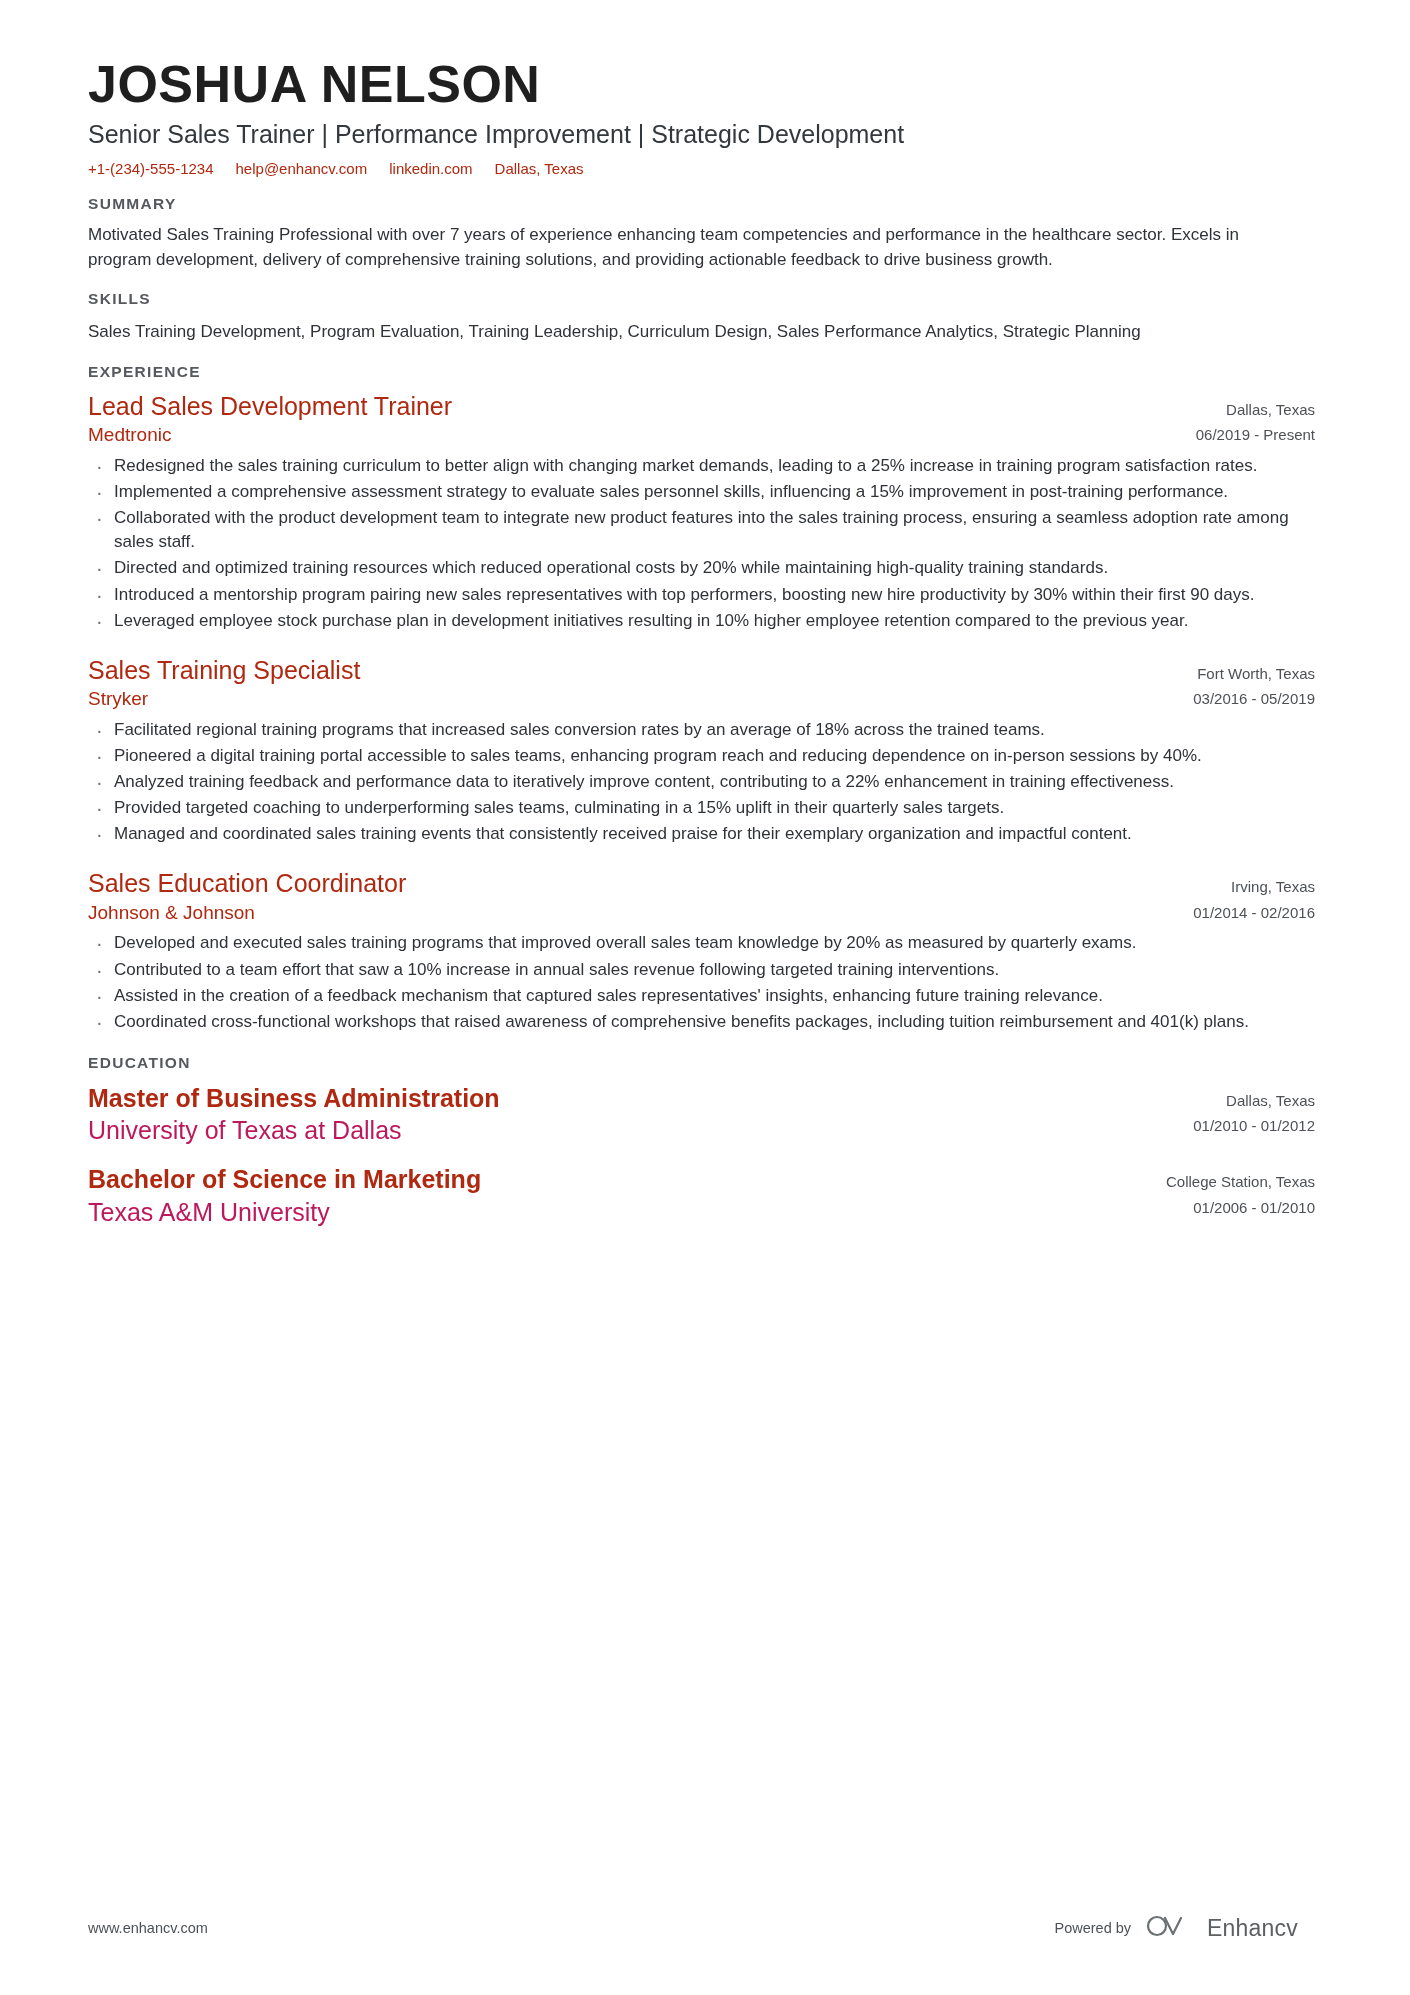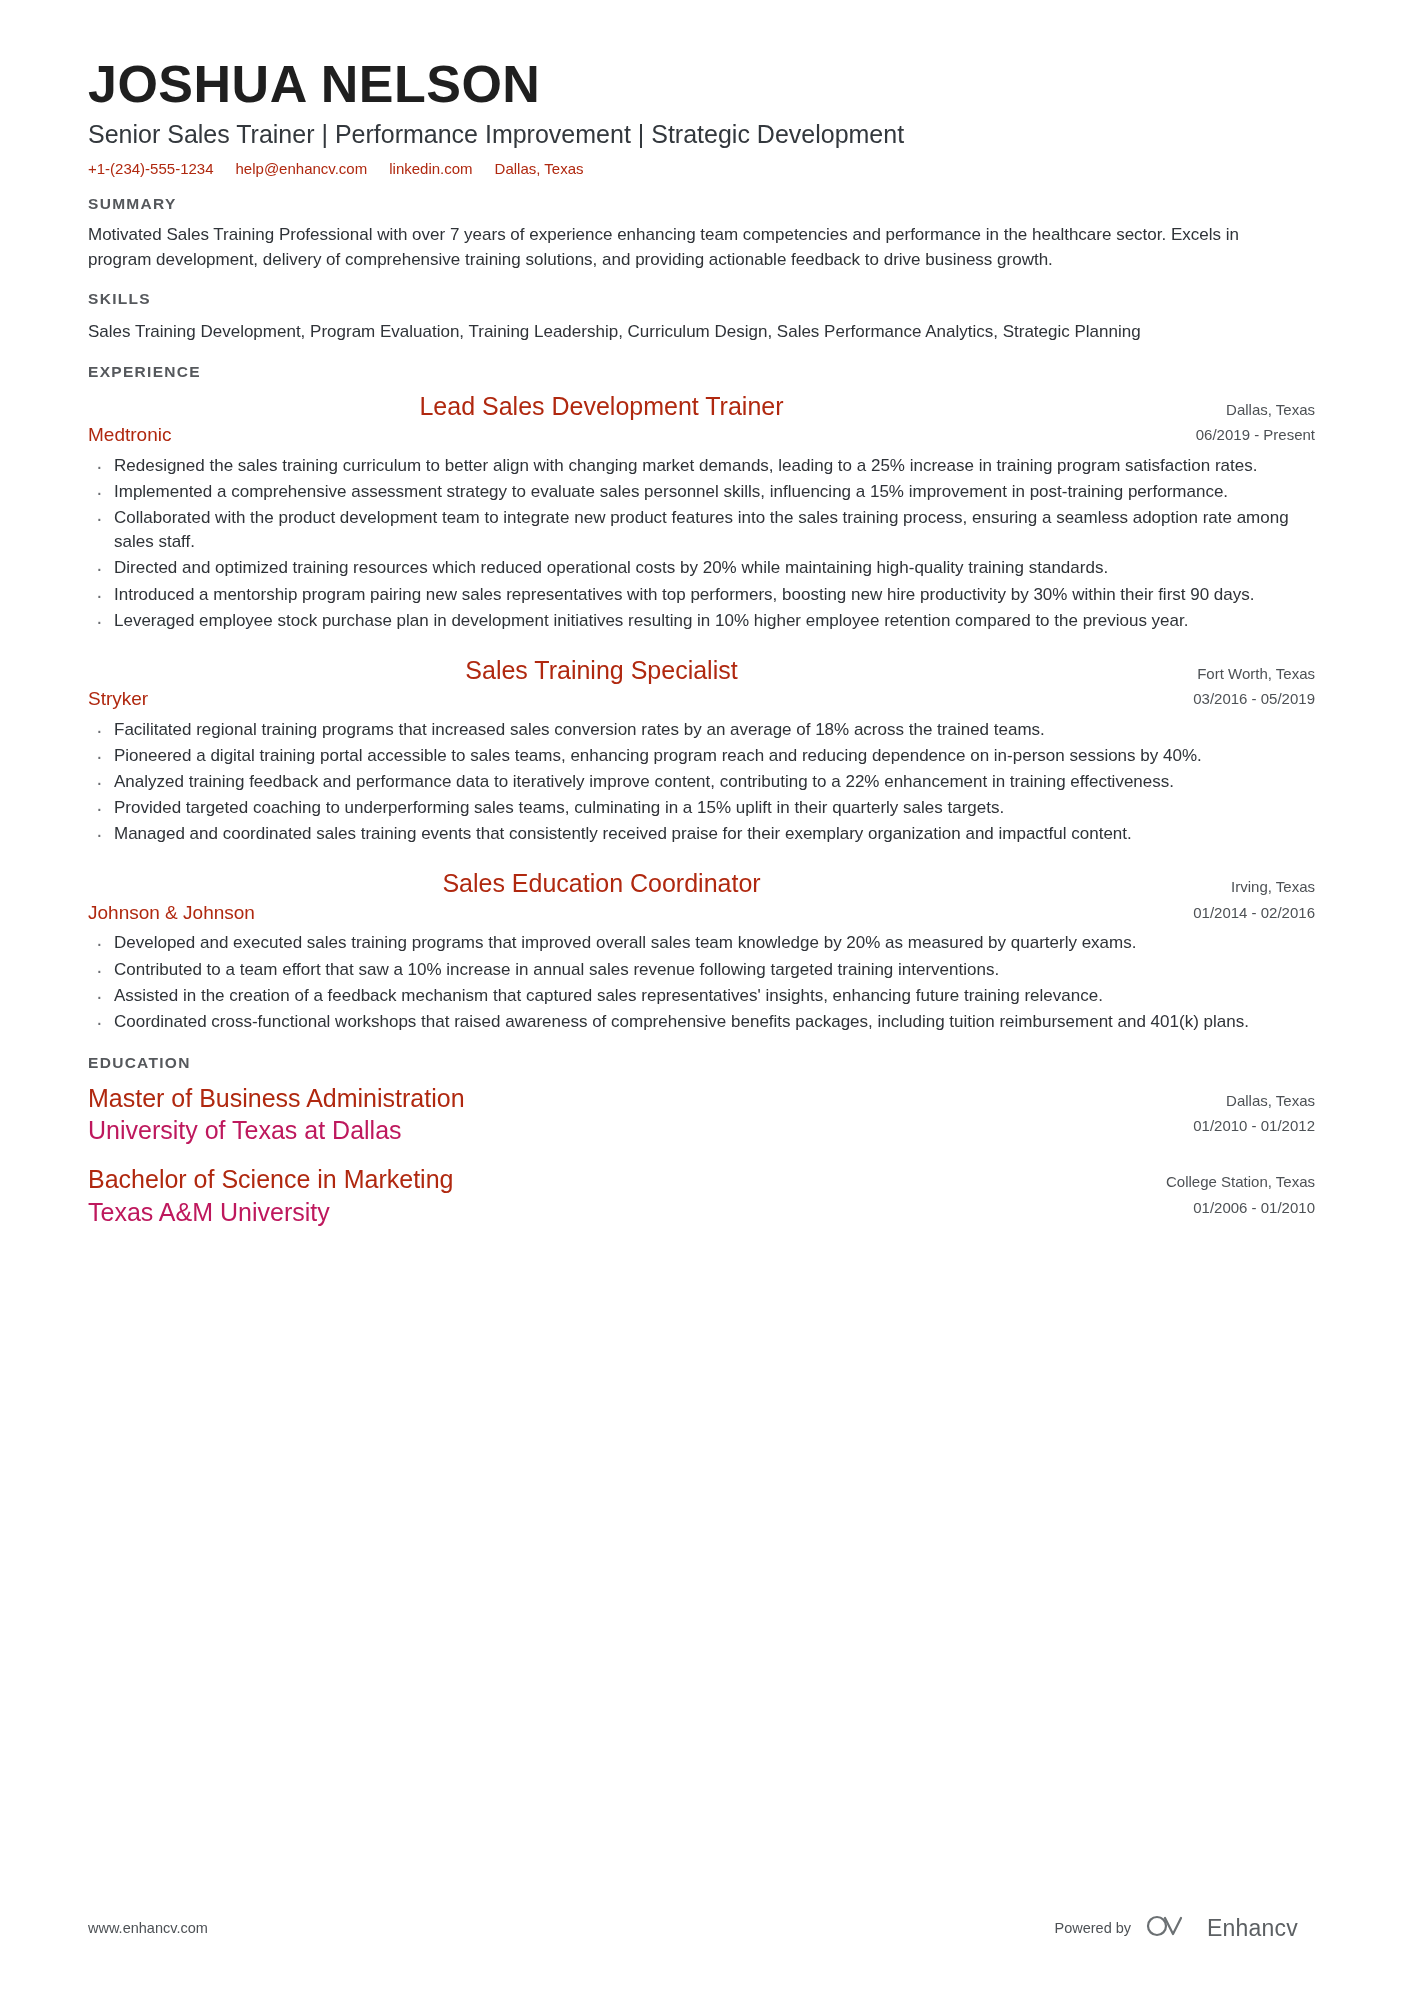--- a/index.html
+++ b/index.html
@@ -87,21 +87,20 @@
     text-align: right;
     padding-top: 6px;
     min-width: 200px;
   }
   .job-title {
     font-size: 25px;
     color: #b0280f;
     line-height: 1.25;
     margin: 0;
     font-weight: normal;
-    text-align: center;
   }
   .company {
     font-size: 19px;
     color: #b0280f;
     margin: 2px 0 0 0;
     font-weight: normal;
   }
   .meta-line {
     font-size: 15px;
     color: #4d5155;
@@ -128,21 +127,21 @@
     top: -2px;
     font-size: 20px;
     color: #6a6e72;
   }
   
   .edu-entry { margin-bottom: 4px; }
   .edu-title {
     font-size: 25px;
     color: #b0280f;
     margin: 0;
-    font-weight: normal;
+    font-weight: bold;
     line-height: 1.3;
   }
   .edu-school {
     font-size: 25px;
     color: #be185d;
     margin: 2px 0 0 0;
   }
   
   .footer {
     position: absolute;

